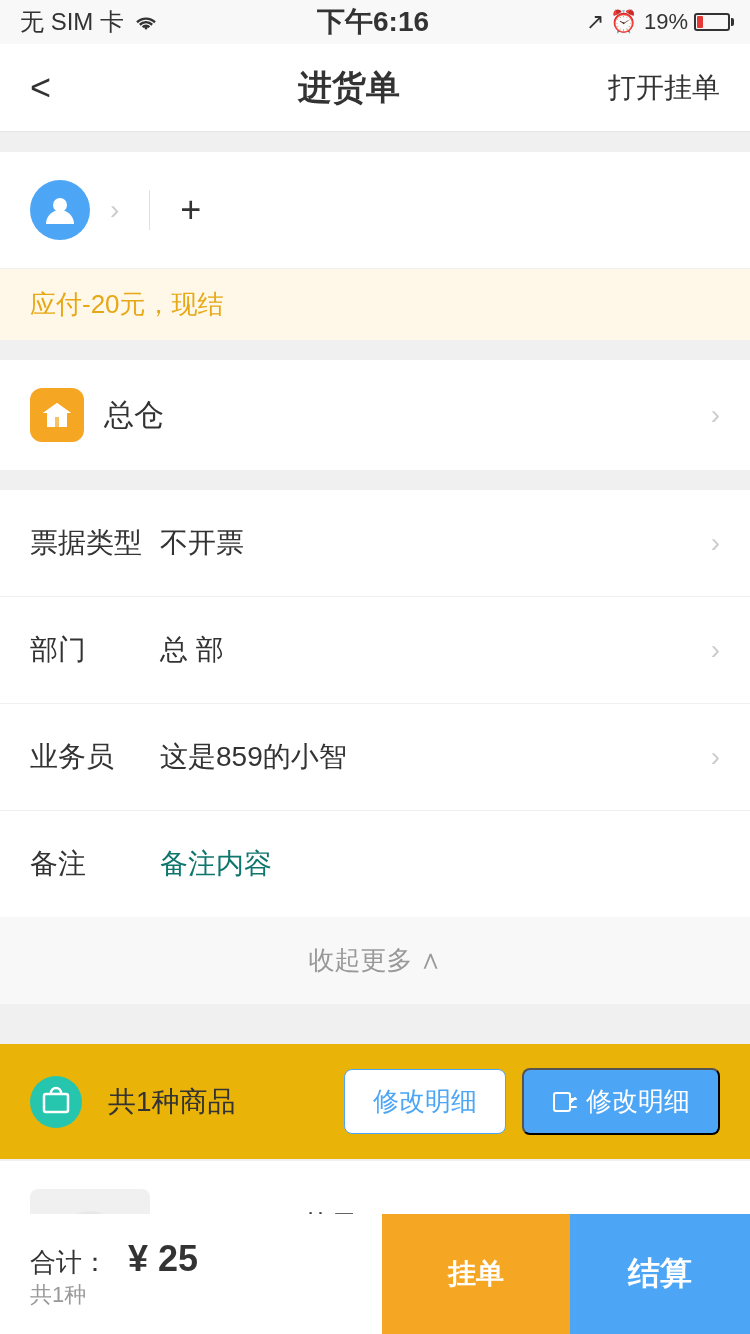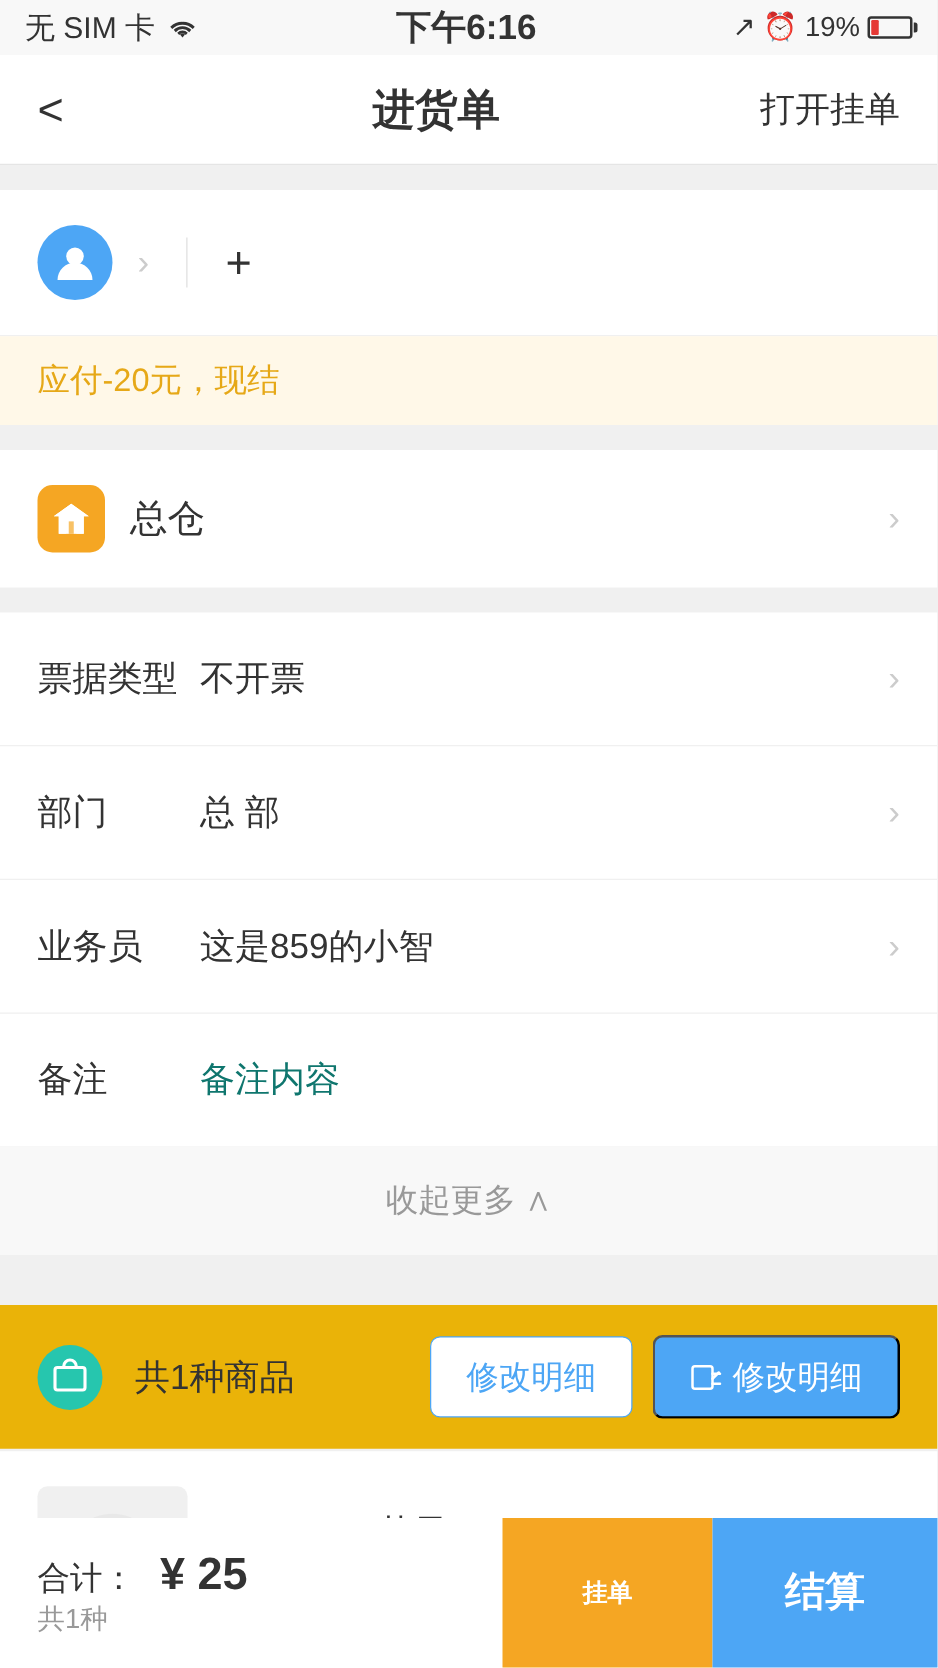--- a/index.html
+++ b/index.html
@@ -306,26 +306,26 @@
     .footer-total-amount {
       font-size: 36px;
       font-weight: 600;
       color: #333;
     }
     .footer-total-sub {
       font-size: 22px;
       color: #999;
     }
     .footer-btn-hang {
-      width: 168px;
+      width: 188px;
       background: #f5a623;
       display: flex;
       align-items: center;
       justify-content: center;
-      font-size: 20px;
+      font-size: 28px;
       color: #fff;
       font-weight: 600;
       cursor: pointer;
     }
     .footer-btn-checkout {
       width: 180px;
       background: #4da6f5;
       display: flex;
       align-items: center;
       justify-content: center;

